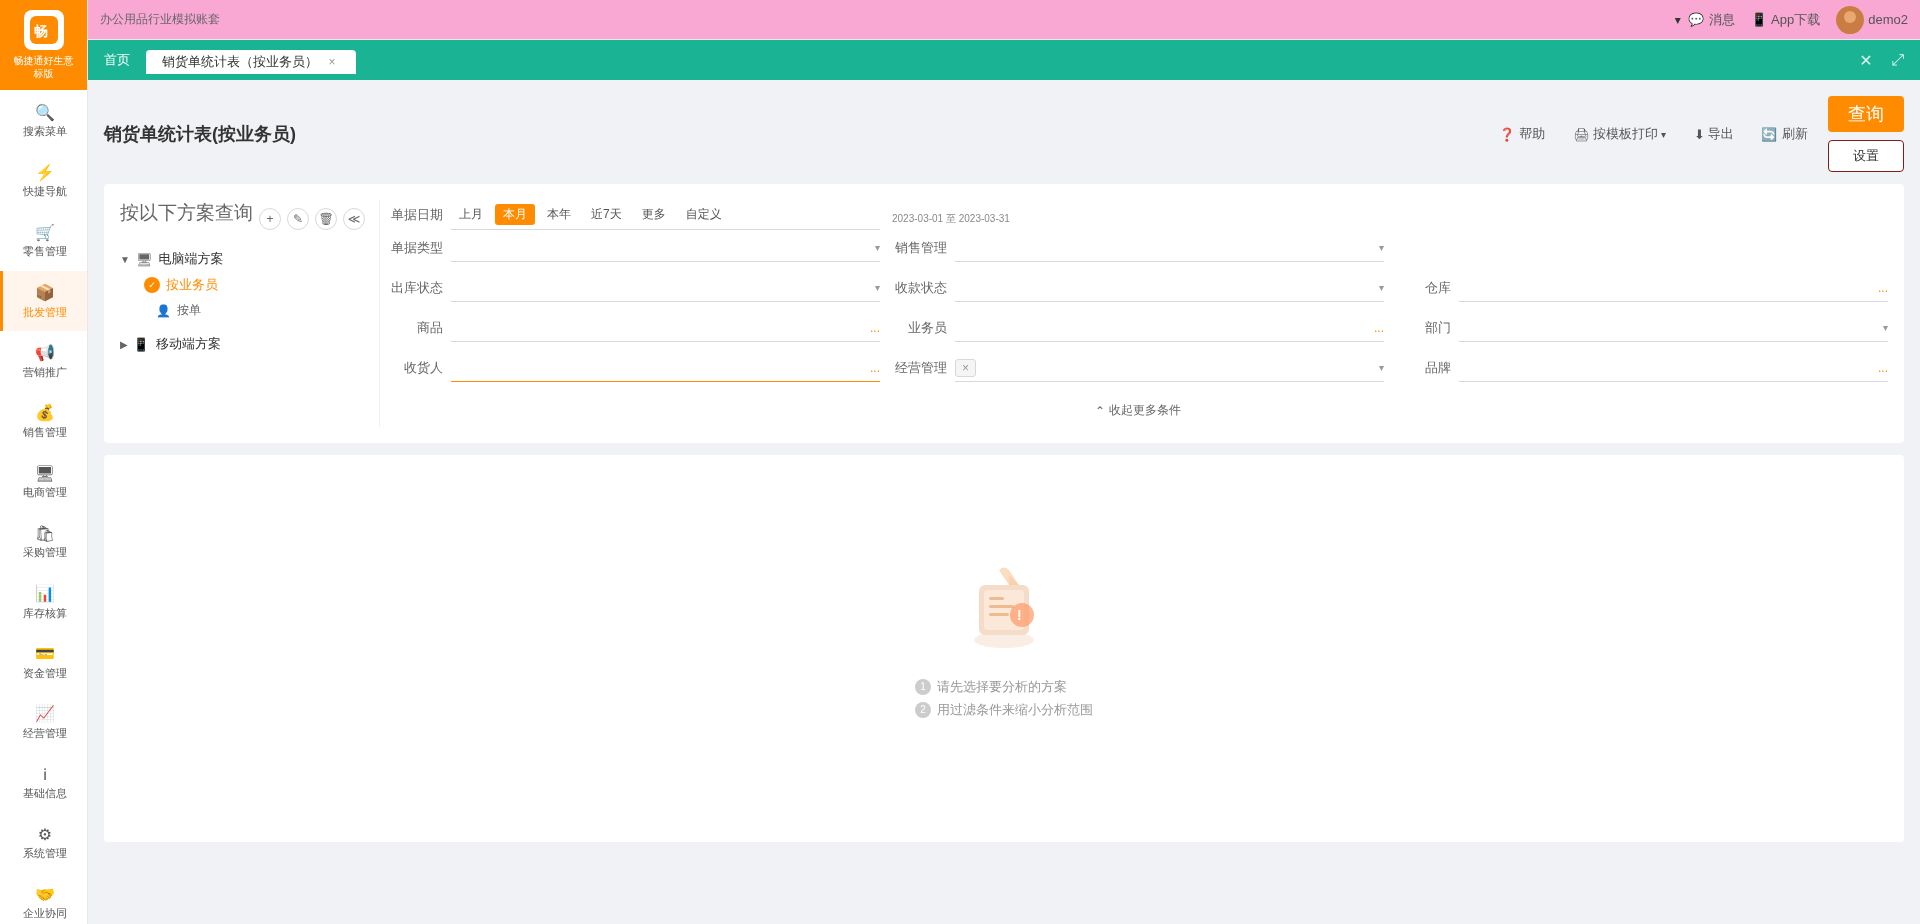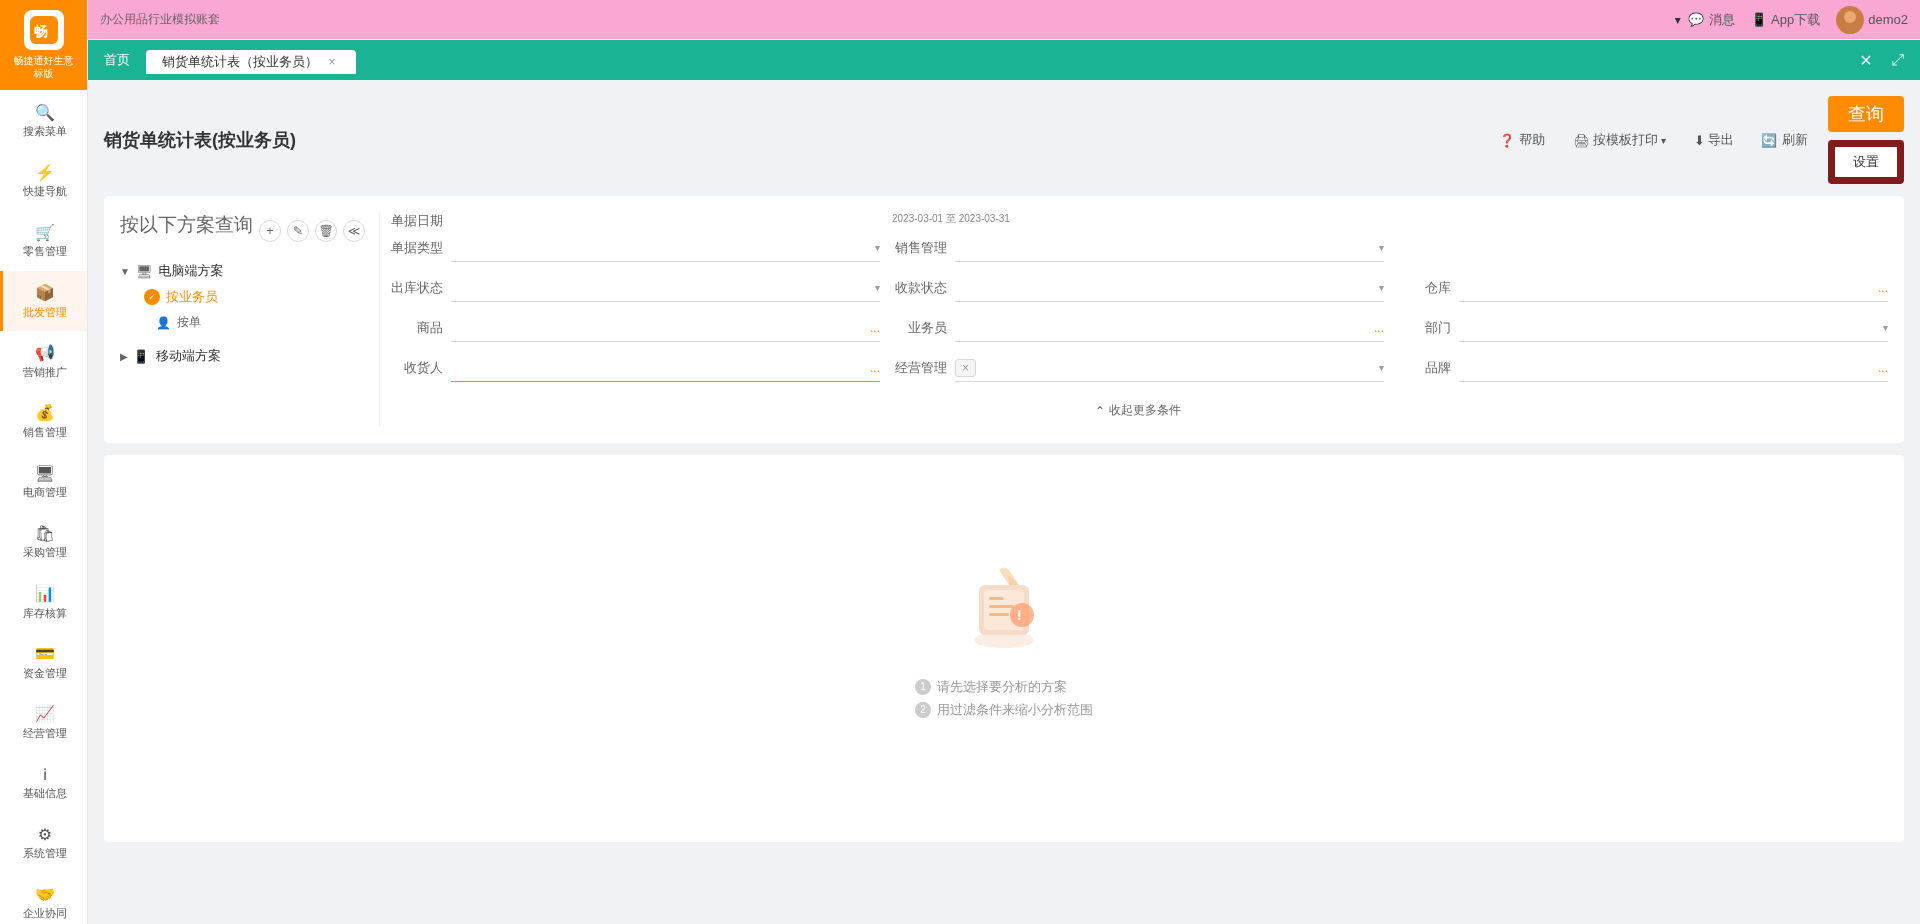--- a/index.html
+++ b/index.html
@@ -39,21 +39,21 @@
 
     
     .content { flex: 1; background: #f0f2f5; overflow: auto; padding: 16px; }
 
     
     .page-header { display: flex; align-items: center; margin-bottom: 12px; }
     .page-title { font-size: 18px; font-weight: 600; color: #333; flex: 1; }
     .page-actions { display: flex; align-items: center; gap: 12px; }
     .page-action-btn { display: flex; align-items: center; gap: 4px; color: #555; font-size: 13px; cursor: pointer; padding: 4px 8px; border-radius: 4px; }
     .btn-primary { background: #ff8c00; color: #fff; border: none; padding: 6px 20px; border-radius: 4px; cursor: pointer; font-size: 18px; }
-    .btn-setting { background: #fff; color: #333; border: 7px solid #7f1d1d; padding: 6px 16px; border-radius: 4px; cursor: pointer; font-size: 13px; margin-top: 4px; display: block; }
+    .btn-setting { background: #fff; color: #333; border: 1px solid #7f1d1d; padding: 6px 16px; border-radius: 4px; cursor: pointer; font-size: 13px; margin-top: 4px; display: block; }
 
     
     .filter-card { background: #fff; border-radius: 4px; padding: 16px; margin-bottom: 12px; }
     .filter-panel { display: flex; gap: 8px; }
     .filter-left { width: 260px; min-width: 260px; border-right: 1px solid #f0f0f0; padding-right: 12px; }
     .filter-right { flex: 1; }
     .filter-section-title { display: flex; align-items: center; gap: 6px; color: #666; font-size: 19px; margin-bottom: 12px; }
     .filter-scheme-tree { font-size: 13px; }
     .scheme-group { margin-bottom: 4px; }
     .scheme-group-header { display: flex; align-items: center; gap: 6px; padding: 4px 0; cursor: pointer; color: #333; }
@@ -281,20 +281,30 @@
               </div>
             </div>
           </div>
         </div>
 
         <div class="filter-right">
 
           <div class="filter-row">
             <div class="filter-field">
               <span class="filter-label">单据日期</span>
+              <div class="filter-input">
+                <div class="date-filter">
+                  <span class="date-tab">上月</span>
+                  <span class="date-tab active">本月</span>
+                  <span class="date-tab">本年</span>
+                  <span class="date-tab">近7天</span>
+                  <span class="date-tab">更多</span>
+                  <span class="date-tab">自定义</span>
+                </div>
+              </div>
             </div>
             <div style="grid-column: span 1; font-size:10px; color:#888; align-self:end; padding-bottom:4px;">2023-03-01 至 2023-03-31</div>
             <div></div>
           </div>
           <div class="filter-row" style="margin-top:-8px;margin-bottom:12px;">
             <div class="filter-field">
               <span class="filter-label">单据类型</span>
               <div class="filter-input" style="border-bottom:1px solid #d9d9d9;">
                 <span class="filter-input-placeholder"></span>
                 <span class="filter-dropdown-arrow">▾</span>

